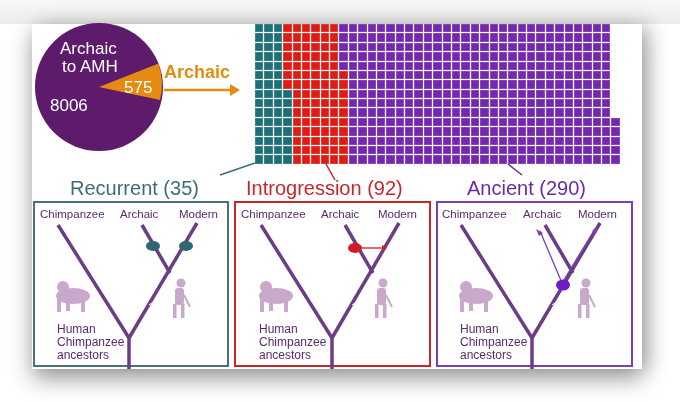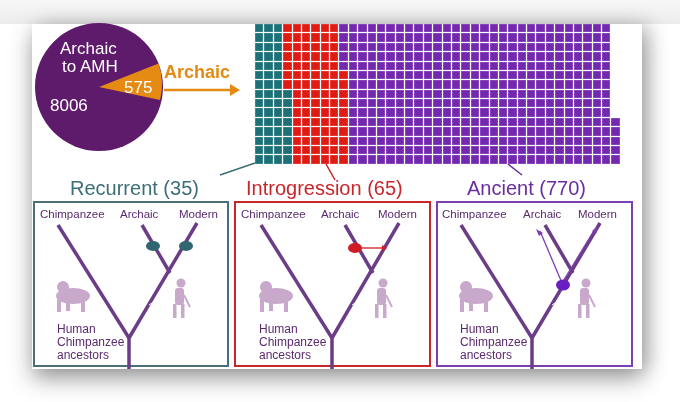--- a/index.html
+++ b/index.html
@@ -612,22 +612,22 @@
     <div class="cell" style="left: 347.06px; top: 9.38px; background: rgb(116, 40, 176); box-shadow: rgba(255, 255, 255, 0.25) 0px 0px 0px 0.6px inset;"></div>
     <div class="cell" style="left: 347.06px; top: 0px; background: rgb(116, 40, 176); box-shadow: rgba(255, 255, 255, 0.25) 0px 0px 0px 0.6px inset;"></div>
     <div class="cell" style="left: 356.44px; top: 131.32px; background: rgb(116, 40, 176); box-shadow: rgba(255, 255, 255, 0.25) 0px 0px 0px 0.6px inset;"></div>
     <div class="cell" style="left: 356.44px; top: 121.94px; background: rgb(116, 40, 176); box-shadow: rgba(255, 255, 255, 0.25) 0px 0px 0px 0.6px inset;"></div>
     <div class="cell" style="left: 356.44px; top: 112.56px; background: rgb(116, 40, 176); box-shadow: rgba(255, 255, 255, 0.25) 0px 0px 0px 0.6px inset;"></div>
     <div class="cell" style="left: 356.44px; top: 103.18px; background: rgb(116, 40, 176); box-shadow: rgba(255, 255, 255, 0.25) 0px 0px 0px 0.6px inset;"></div>
     <div class="cell" style="left: 356.44px; top: 93.8px; background: rgb(116, 40, 176); box-shadow: rgba(255, 255, 255, 0.25) 0px 0px 0px 0.6px inset;"></div>
   </div>
 
 <div class="cat-title" style="left:70px;top:177px;color:#3b6e77;">Recurrent (35)</div>
-<div class="cat-title" style="left:246px;top:177px;color:#c8262b;">Introgression (65)</div>
-<div class="cat-title" style="left:467px;top:177px;color:#6a2da0;">Ancient (770)</div>
+<div class="cat-title" style="left:246px;top:177px;color:#c8262b;">Introgression (92)</div>
+<div class="cat-title" style="left:467px;top:177px;color:#6a2da0;">Ancient (290)</div>
 
 <div class="panel" style="left:33px;width:196px;border-color:#4a6f78;">
   <div class="lbl" style="left:5px;top:5px;">Chimpanzee</div>
   <div class="lbl" style="left:85px;top:5px;">Archaic</div>
   <div class="lbl" style="left:144px;top:5px;">Modern</div>
   <svg width="196" height="166">
     <g stroke="#6b3d86" stroke-width="3.5" fill="none">
       <line x1="23" y1="22" x2="94" y2="135"></line>
       <line x1="94" y1="135" x2="94" y2="166"></line>
       <line x1="94" y1="135" x2="162" y2="20"></line>

